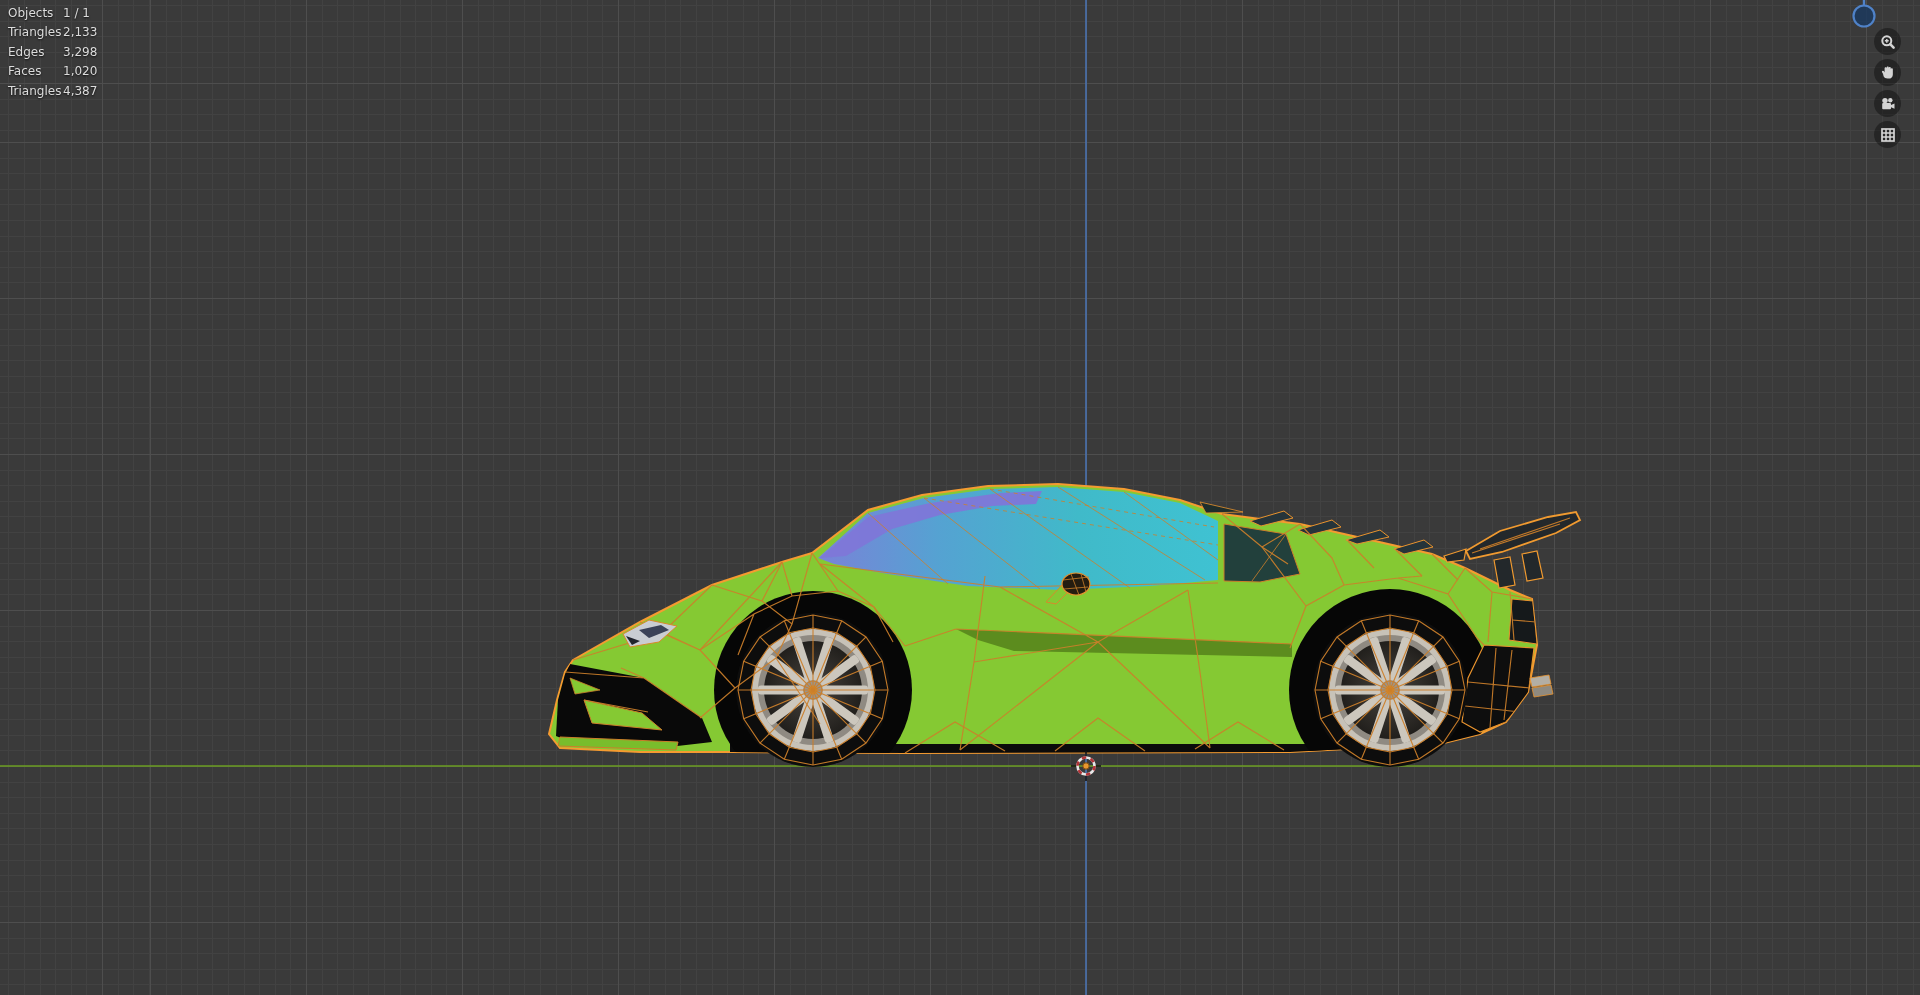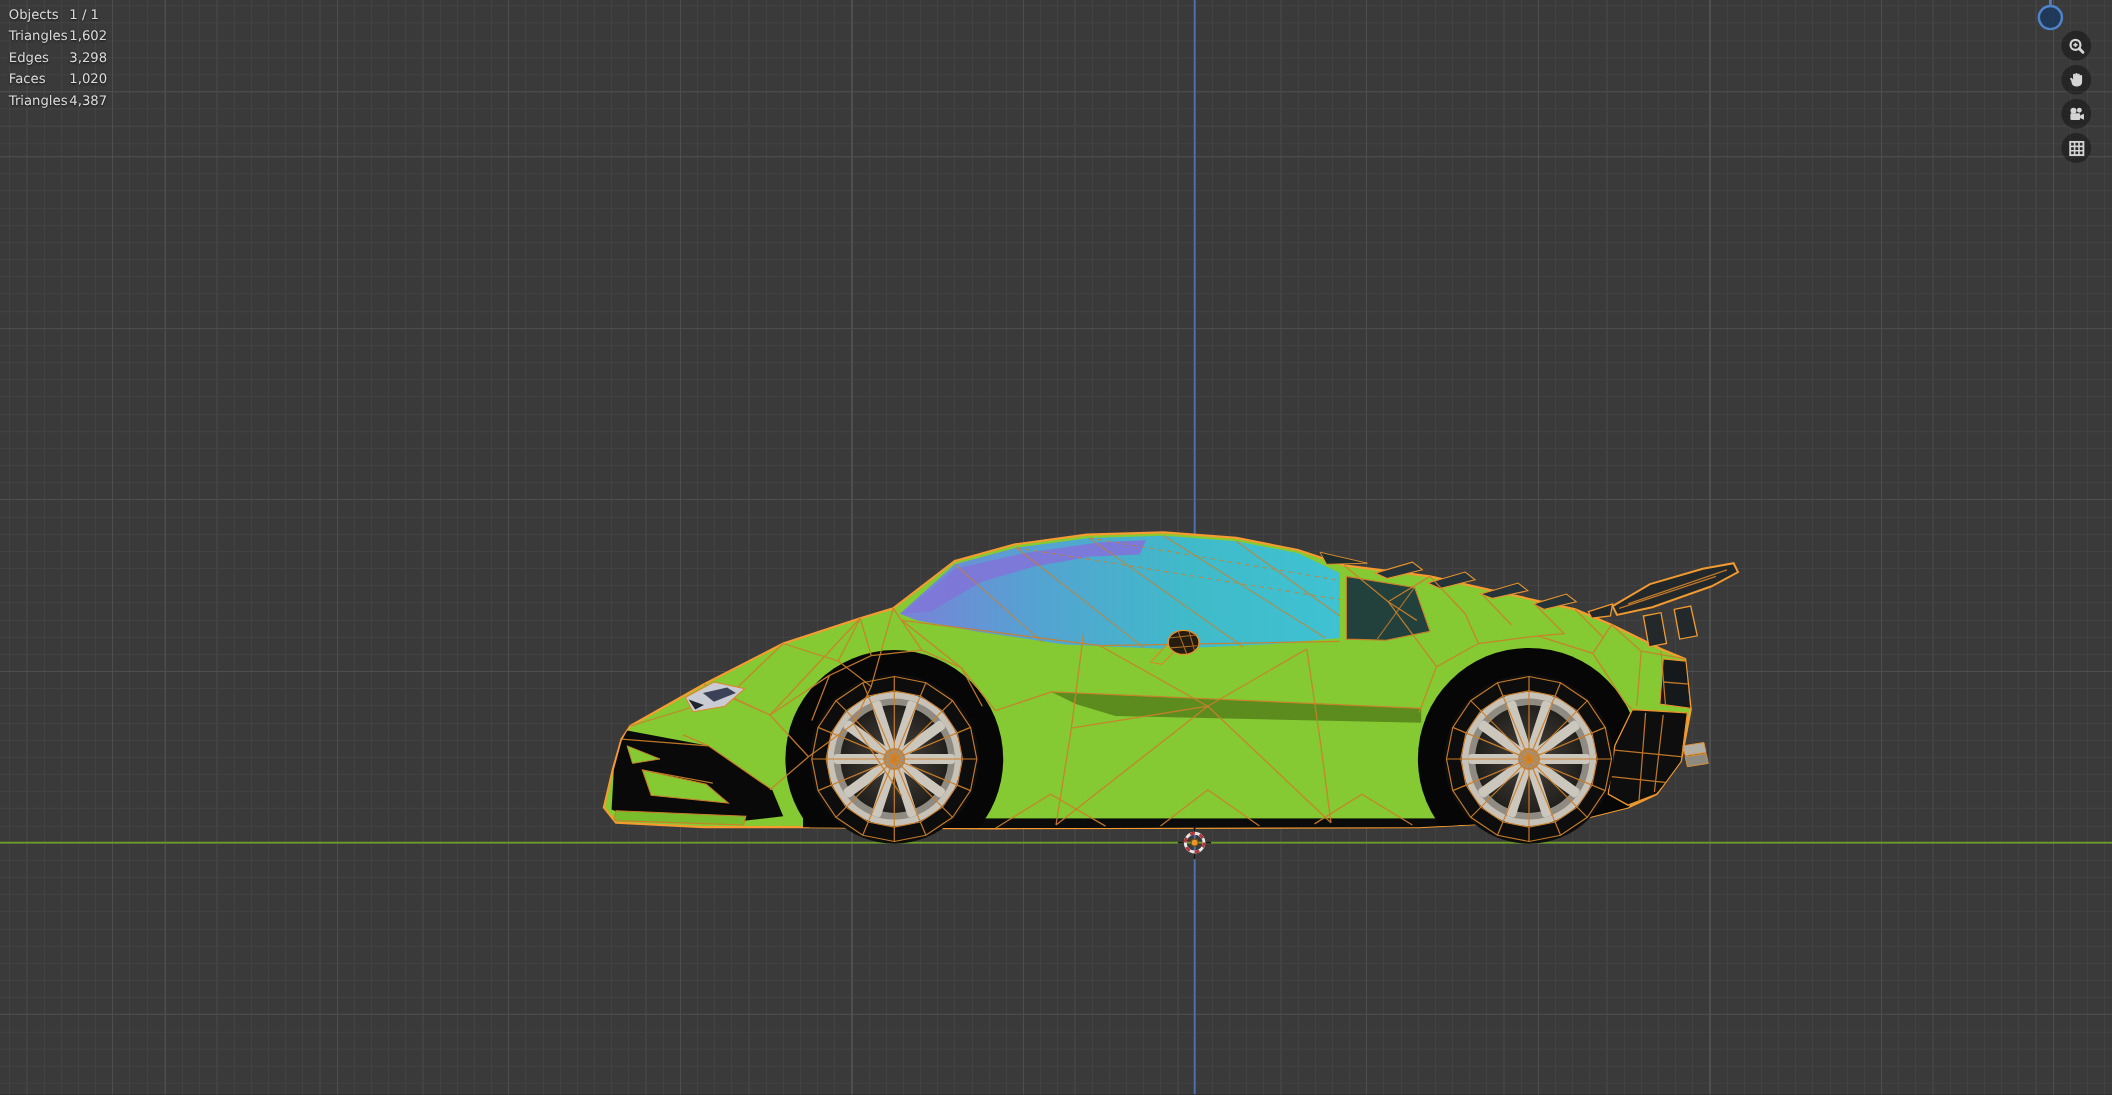--- a/index.html
+++ b/index.html
@@ -206,21 +206,21 @@
     </g>
   </svg>
 
   <div class="stats">
     <div class="row">
       <span>Objects</span>
       <span>1 / 1</span>
     </div>
     <div class="row">
       <span>Triangles</span>
-      <span>1,602</span>
+      <span>2,133</span>
     </div>
     <div class="row">
       <span>Edges</span>
       <span>3,298</span>
     </div>
     <div class="row">
       <span>Faces</span>
       <span>1,020</span>
     </div>
     <div class="row">

